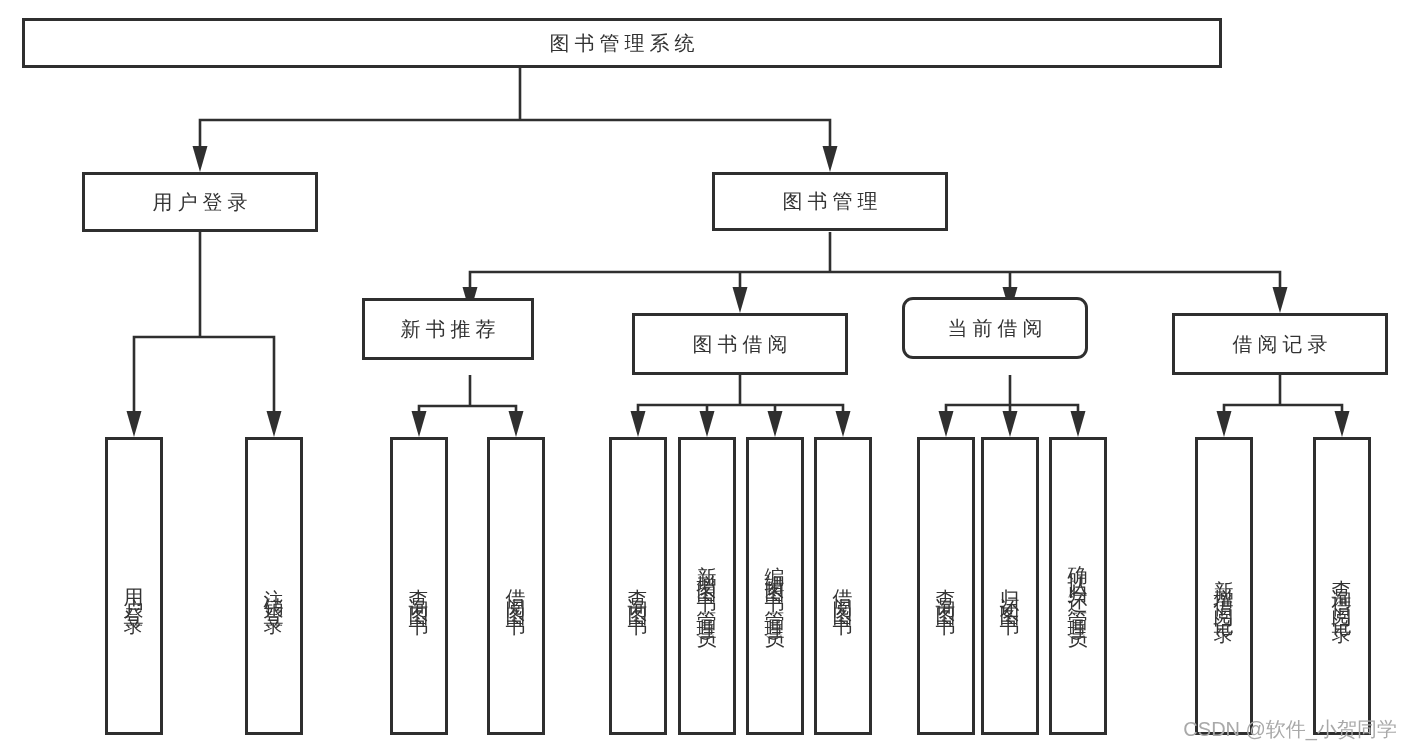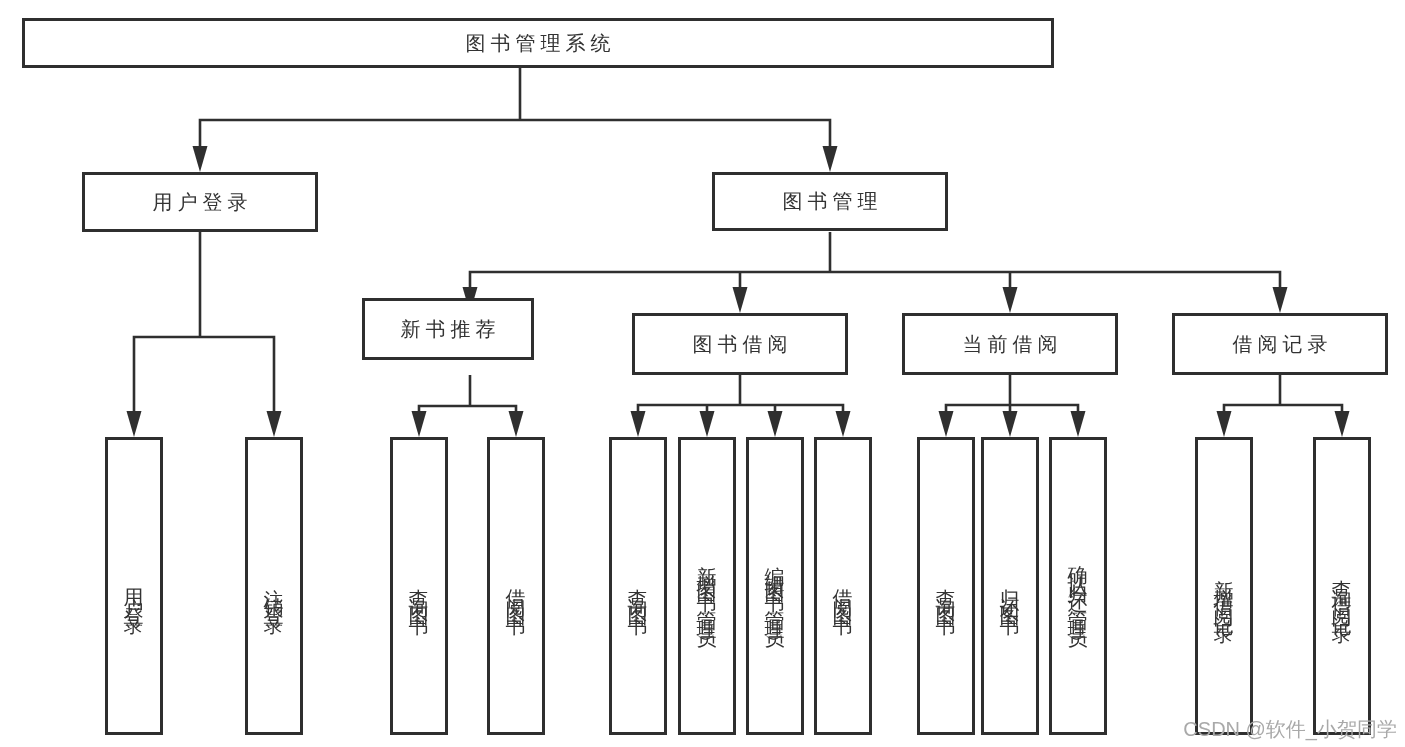--- a/index.html
+++ b/index.html
@@ -37,26 +37,26 @@
   .leaf span{
     writing-mode:vertical-lr;
     text-orientation:mixed;
     font-size:20px;
     letter-spacing:9px;
     margin-bottom:-9px;
     line-height:1;
     white-space:nowrap;
   }
   
-  #root-box{left:22px;top:18px;width:1032px;height:50px;}
+  #root-box{left:22px;top:18px;width:1200px;height:50px;}
   #n-user-login{left:82px;top:172px;width:236px;height:60px;}
   #n-book-mgmt{left:712px;top:172px;width:236px;height:59px;}
   #n-new-rec{left:362px;top:298px;width:172px;height:62px;}
   #n-book-borrow{left:632px;top:313px;width:216px;height:62px;text-align:right;}
-  #n-cur-borrow{left:902px;top:313px;width:216px;height:62px;}
+  #n-cur-borrow{left:902px;top:297px;width:186px;height:62px;border-radius:11px;}
   #n-rec-hist{left:1172px;top:313px;width:216px;height:62px;justify-content:center;}
   .leaf{top:437px;width:58px;height:298px;}
   #l-login{left:105px;}      #l-logout{left:245px;}
   #l-rec-query{left:390px;}  #l-rec-borrow{left:487px;}
   #l-bb-query{left:609px;}   #l-bb-add{left:678px;}
   #l-bb-edit{left:746px;}    #l-bb-borrow{left:814px;}
   #l-cb-query{left:917px;}   #l-cb-return{left:981px;}
   #l-cb-confirm{left:1049px;}
   #l-br-add{left:1195px;}    #l-br-query{left:1313px;}
   #watermark{

